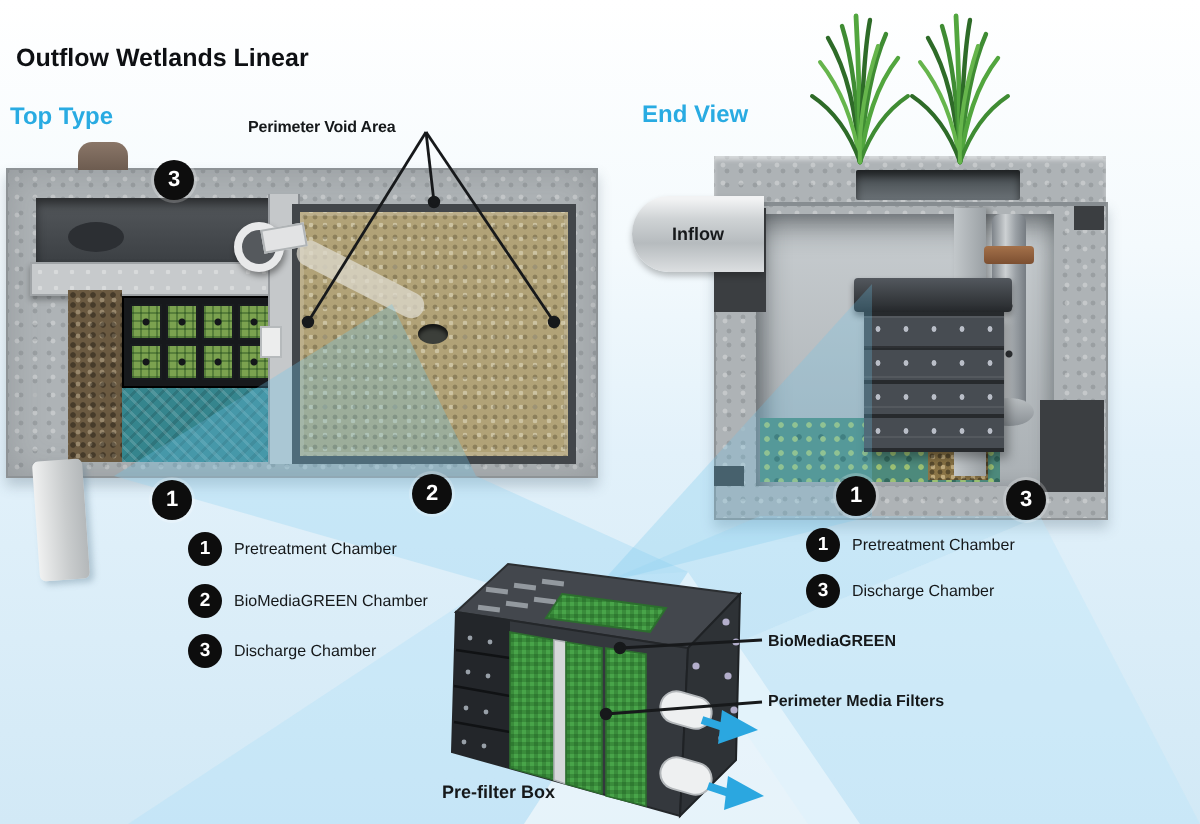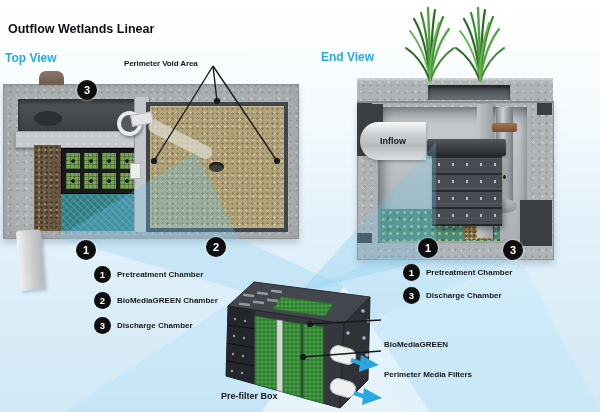--- a/index.html
+++ b/index.html
@@ -4,30 +4,30 @@
 <style>
   html,body{margin:0;padding:0;}
   body{font-family:"Liberation Sans",sans-serif;}
   #stage{position:relative;width:600px;height:412px;overflow:hidden;
     background:linear-gradient(180deg,#ffffff 0%,#f4fafd 30%,#e2f1fa 55%,#d2e9f6 100%);}
   .abs{position:absolute;}
   
   .title{font-size:12.5px;line-height:16px;font-weight:bold;color:#0e1013;white-space:pre-line;z-index:10;}
   .viewlbl{font-size:12px;font-weight:bold;color:#29abe2;z-index:10;}
   .annot{font-size:8px;font-weight:bold;color:#15181a;z-index:10;letter-spacing:-0.1px;}
-  .callout{font-size:8px;font-weight:bold;color:#15181a;z-index:10;margin-top:24px;}
+  .callout{font-size:8px;font-weight:bold;color:#15181a;z-index:10;}
   .boxlbl{font-size:9px;font-weight:bold;color:#15181a;z-index:10;}
   
   .badge{width:20px;height:20px;border-radius:50%;background:#0d0d0d;color:#fff;
     font-weight:bold;font-size:11px;display:flex;align-items:center;justify-content:center;
     z-index:10;box-shadow:0 0 0 1.5px rgba(255,255,255,.22);}
   .lg-row{display:flex;align-items:center;gap:6px;z-index:10;}
   .lg-badge{width:17px;height:17px;border-radius:50%;background:#0d0d0d;color:#fff;
     font-weight:bold;font-size:9.5px;display:flex;align-items:center;justify-content:center;flex:0 0 auto;}
-  .lg-label{font-size:8px;font-weight:bold;color:#15181a;white-space:nowrap;}
+  .lg-label{font-size:8px;font-weight:normal;color:#15181a;white-space:nowrap;}
   
   .concrete{background-color:#aeb3b6;
     background-image:radial-gradient(rgba(255,255,255,.28) 1px,transparent 1.4px),
                      radial-gradient(rgba(60,65,70,.18) 1px,transparent 1.4px);
     background-size:9px 9px,7px 7px;background-position:0 0,3px 4px;}
   .concrete-lt{background-color:#c7cacc;
     background-image:radial-gradient(rgba(255,255,255,.3) 1px,transparent 1.3px);
     background-size:8px 8px;}
   .sand{background-color:#b1a277;
     background-image:radial-gradient(rgba(86,76,50,.4) 1px,transparent 1.4px),
@@ -130,22 +130,22 @@
                 linear-gradient(90deg,#7e848a,#cdd1d3 40%,#9aa0a5 70%,#767c82);
               background-size:17px 24px,auto;background-position:center 10px,0 0;"></div>
   <div class="abs" style="left:492px;top:123px;width:25px;height:9px;border-radius:2px;
               background:linear-gradient(180deg,#a4714a,#7c4f31);"></div>
   <div class="abs" style="left:492px;top:199px;width:25px;height:14px;border-radius:50%;
               background:linear-gradient(180deg,#b9bec1,#8a9095);"></div>
   <div class="abs" style="left:427px;top:139px;width:79px;height:17px;border-radius:2px;
               background:linear-gradient(180deg,#53585e,#26292c);box-shadow:0 2px 3px rgba(0,0,0,.4);"></div>
   <div class="abs ev-boxbody" style="left:432px;top:156px;width:70px;height:70px;"></div>
   <div class="abs gasket" style="left:357px;top:104px;width:26px;height:52px;"></div>
-  <div class="abs pipe-h" style="left:316px;top:122px;width:66px;height:38px;
-              border-top-left-radius:18px 19px;border-bottom-left-radius:18px 19px;margin-left:44px;">
+  <div class="abs pipe-h" style="left:316px;top:98px;width:66px;height:38px;
+              border-top-left-radius:18px 19px;border-bottom-left-radius:18px 19px;">
     <span class="pipe-lbl">Inflow</span>
   </div>
   <div class="abs gasket" style="left:520px;top:200px;width:32px;height:46px;"></div>
 
   <div class="abs concrete" style="left:357px;top:78px;width:196px;height:23px;border-bottom:2px solid #878d91;
               box-shadow:inset 0 2px 2px rgba(255,255,255,.5);"></div>
   <div class="abs" style="left:428px;top:85px;width:82px;height:15px;border-radius:1px;
               background:linear-gradient(180deg,#3f4549,#6a7176);box-shadow:inset 0 3px 4px rgba(0,0,0,.55);"></div>
   <svg class="abs" style="left:391px;top:2px;z-index:5;" width="124" height="82" viewBox="0 0 124 82">
     <g stroke-linecap="round" fill="none">
@@ -267,21 +267,21 @@
       <line x1="310" y1="324" x2="381" y2="320"></line>
         <circle cx="310" cy="324" r="2.4"></circle>
       <line x1="303" y1="357" x2="381" y2="351"></line>
         <circle cx="303" cy="357" r="2.4"></circle>
     </g>
   </svg>
 
   <div class="abs title" style="left:8px;top:5px;">
     <div>Outflow Wetlands Linear</div>
   </div>
-  <div class="abs viewlbl" style="left:5px;top:51px;">Top View</div>
+  <div class="abs viewlbl" style="left:5px;top:51px;">Top Type</div>
   <div class="abs viewlbl" style="left:321px;top:50px;">End View</div>
   <div class="abs annot" style="left:124px;top:59px;">Perimeter Void Area</div>
 
   <div class="abs badge" style="left:77px;top:80px;">3</div>
   <div class="abs badge" style="left:76px;top:240px;">1</div>
   <div class="abs badge" style="left:206px;top:237px;">2</div>
   <div class="abs badge" style="left:418px;top:238px;">1</div>
   <div class="abs badge" style="left:503px;top:240px;">3</div>
 
   <div class="abs lg-row" style="left:94px;top:266px;">

